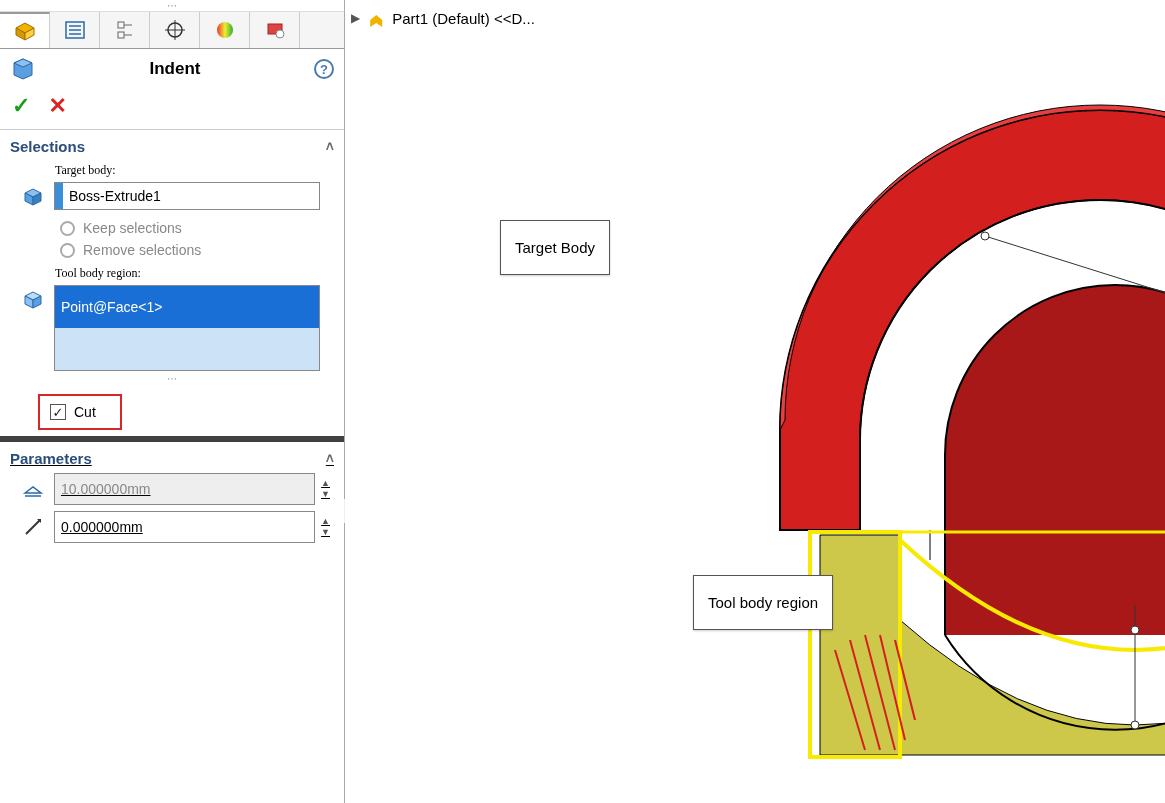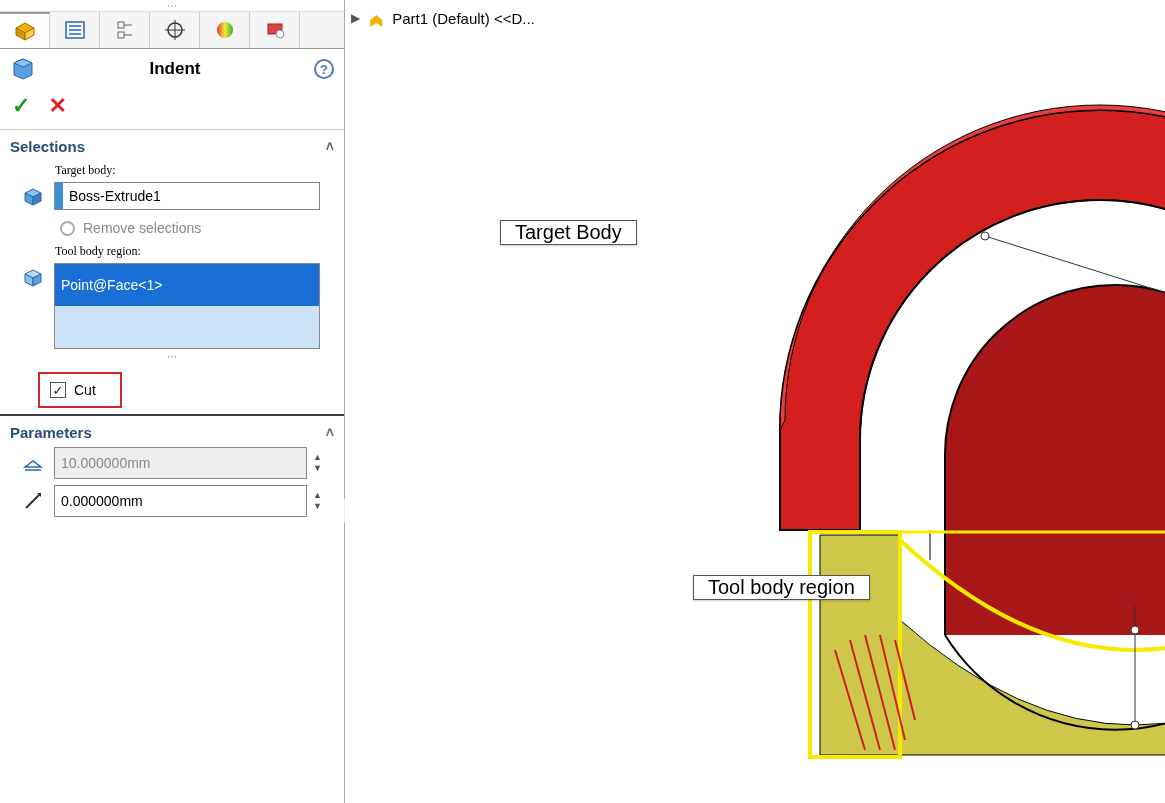--- a/index.html
+++ b/index.html
@@ -165,21 +165,21 @@
     align-items:center;
     border:2px solid #d62828;
     padding:8px 24px 8px 10px;
     gap:8px;
   }
   .checkbox {
     width:16px;height:16px;border:1px solid #555;display:flex;
     align-items:center;justify-content:center;font-size:13px;color:#222;
   }
   .spinner-row {
-    display:flex;align-items:center;gap:8px;margin:6px 10px 6px 10px;
+    display:flex;align-items:center;gap:8px;margin:6px 2px 6px 10px;
   }
   .spin-icon {
     width:26px;display:flex;justify-content:center;font-size:16px;
   }
   .spinner {
     flex:1;display:flex;align-items:stretch;height:32px;
   }
   .spinner input {
     flex:1;border:1px solid #888;padding:0 6px;font-size:14px;font-family:inherit;
     background:#fff;
@@ -218,22 +218,22 @@
   .tri { color:#555;font-size:12px; }
   .part-ico {
     width:20px;height:20px;
     background:#f0b400;
     clip-path: polygon(20% 60%, 50% 35%, 80% 60%, 80% 95%, 50% 75%, 20% 95%);
   }
   .callout {
     position:absolute;
     background:#fff;
     border:1px solid #555;
-    padding:0 14px;
-    font-size:20px;
+    padding:18px 14px;
+    font-size:15px;
     box-shadow:0 1px 2px rgba(0,0,0,0.2);
   }
   .endpoint {
     fill:#fff;stroke:#333;stroke-width:1;
   }
   .model-svg {
     position:absolute;
     left:360px;top:60px;
     width:760px;height:740px;
   }
@@ -330,20 +330,24 @@
           <div class="input-box">
             <div class="input-tag"></div>
             <div class="input-text">Boss-Extrude1</div>
           </div>
         </div>
       </div>
 
       <div class="radio-group">
         <div class="radio-row">
           <div class="radio-circle"></div>
+          <span>Keep selections</span>
+        </div>
+        <div class="radio-row">
+          <div class="radio-circle"></div>
           <span>Remove selections</span>
         </div>
       </div>
 
       <div class="label">Tool body region:</div>
       <div class="row">
         <div class="row-icon">
           <svg width="22" height="22">
               <polygon points="11,3 19,7 11,11 3,7" fill="#bcdcf5" stroke="#2a6aa8"></polygon>
               <polygon points="3,7 11,11 11,19 3,15" fill="#8cc0f0" stroke="#2a6aa8"></polygon>
@@ -358,21 +362,21 @@
         </div>
       </div>
       <div style="text-align:center;color:#888;font-size:10px;margin-top:2px;">⋯</div>
 
       <div class="cut-row">
         <div class="checkbox">✓</div>
         <span>Cut</span>
       </div>
     </div>
 
-    <div class="section" style="border-top:2px solid #404040;">
+    <div class="section" style="border-top:6px solid #404040;text-decoration:underline;">
       <div class="section-head">
         <span>Parameters</span>
         <span class="chevron">˄</span>
       </div>
 
       <div class="spinner-row">
         <div class="spin-icon">
           <svg width="22" height="20">
               <polygon points="3,14 11,8 19,14" fill="none" stroke="#2a6aa8" stroke-width="1.5"></polygon>
               <line x1="3" y1="17" x2="19" y2="17" stroke="#2a6aa8" stroke-width="1.5"></line>

